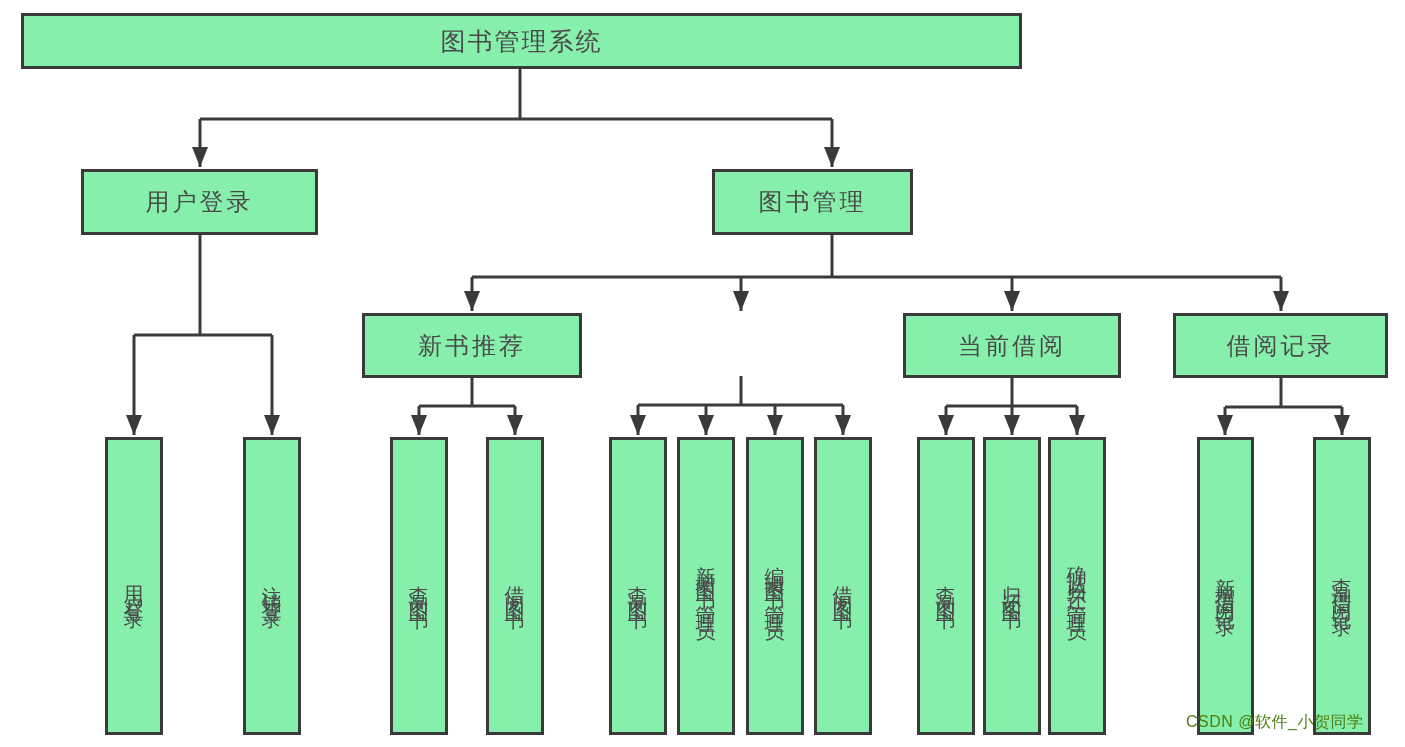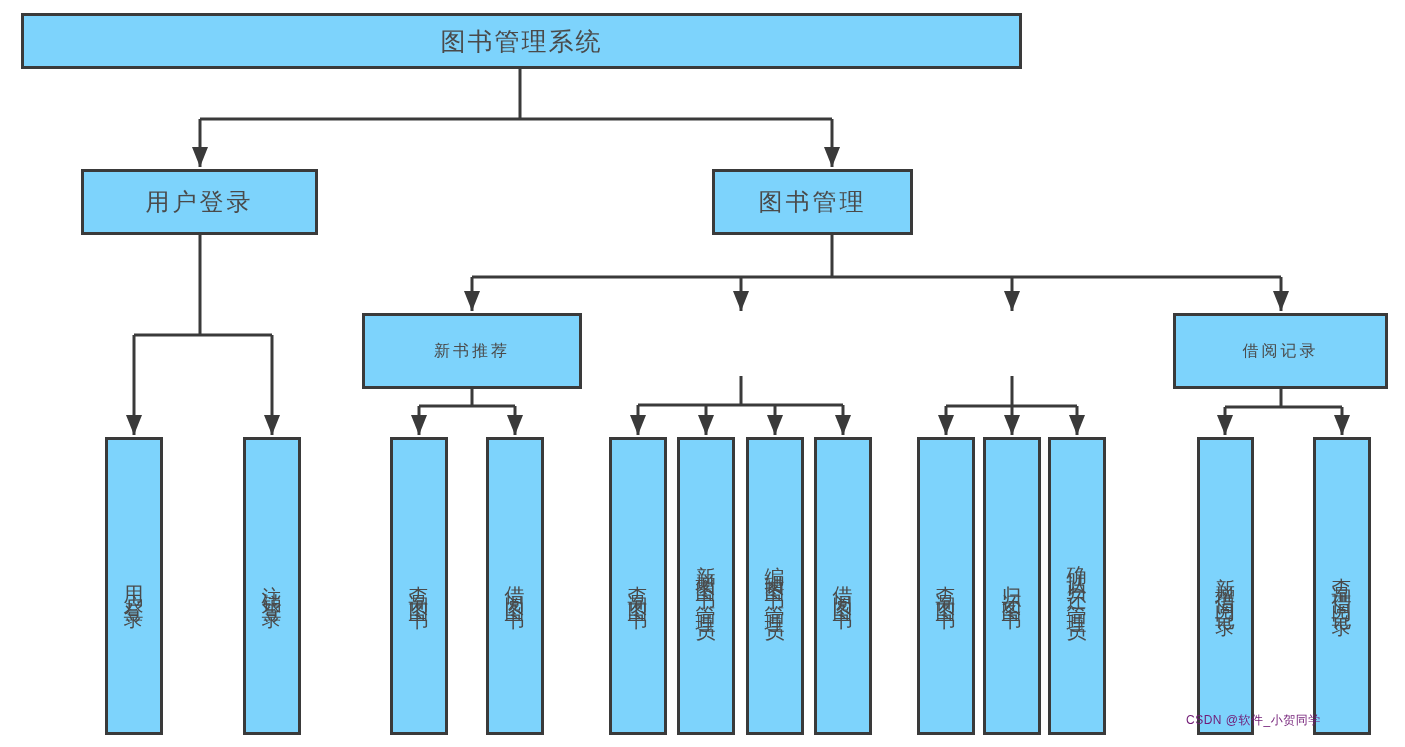--- a/index.html
+++ b/index.html
@@ -12,21 +12,21 @@
     overflow: hidden;
   }
   .wires {
     position: absolute;
     left: 0; top: 0;
     z-index: 1;
   }
   .box {
     position: absolute;
     box-sizing: border-box;
-    background: #7dd3fc;
+    background: #86efac;
     border: 3px solid #3a3a3a;
     display: flex;
     align-items: center;
     justify-content: center;
     color: #4a4a4a;
     z-index: 2;
     text-align: center;
     line-height: 1;
   }
   .root-box {
@@ -34,36 +34,36 @@
     width: 1001px; height: 56px;
     font-size: 25px;
     letter-spacing: 2px;
   }
   .lvl2 {
     top: 169px; height: 66px;
     font-size: 24px;
     letter-spacing: 3px;
   }
   .lvl3 {
-    top: 313px; height: 76px;
-    font-size: 16px;
+    top: 313px; height: 65px;
+    font-size: 24px;
     letter-spacing: 3px;
   }
   .leaf {
     top: 437px;
     width: 58px; height: 298px;
     font-size: 20px;
     writing-mode: vertical-rl;
     letter-spacing: 8px;
   }
   .watermark {
     position: absolute;
     left: 1186px; top: 712px;
-    font-size: 12px;
-    color: #701a75;
+    font-size: 16px;
+    color: #4d7c0f;
     letter-spacing: 0.5px;
     z-index: 3;
     white-space: nowrap;
   }
 </style>
 </head>
 <body>
 
 <div class="canvas">
 
@@ -109,20 +109,21 @@
       <line x1="1342" y1="407" x2="1342" y2="435" marker-end="url(#ah)"></line>
     </g>
   </svg>
 
   <div class="box root-box">图书管理系统</div>
 
   <div class="box lvl2" style="left:81px; width:237px;">用户登录</div>
   <div class="box lvl2" style="left:712px; width:201px;">图书管理</div>
 
   <div class="box lvl3" style="left:362px; width:220px;">新书推荐</div>
+  <div class="box lvl3" style="left:903px; width:218px;">当前借阅</div>
   <div class="box lvl3" style="left:1173px; width:215px;">借阅记录</div>
 
   <div class="box leaf" style="left:105px;">用户登录</div>
   <div class="box leaf" style="left:243px;">注销登录</div>
 
   <div class="box leaf" style="left:390px;">查询图书</div>
   <div class="box leaf" style="left:486px;">借阅图书</div>
 
   <div class="box leaf" style="left:609px;">查询图书</div>
   <div class="box leaf" style="left:677px;">新增图书（管理员）</div>

